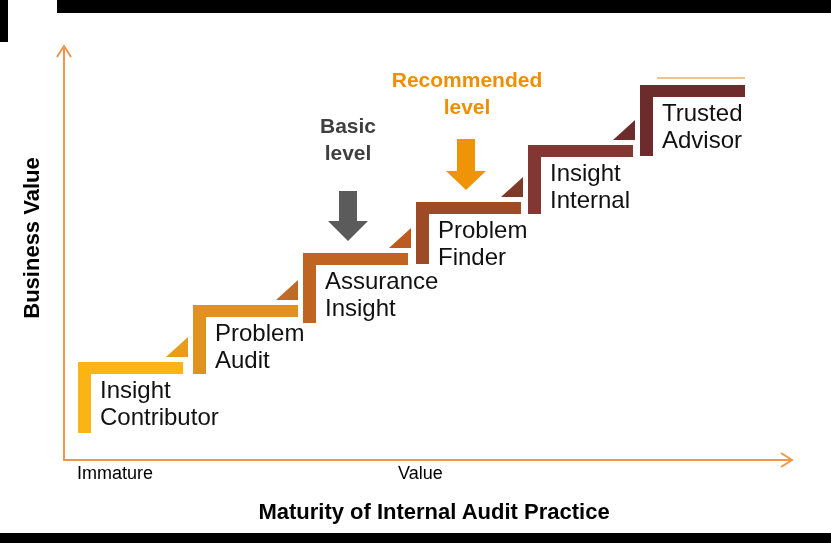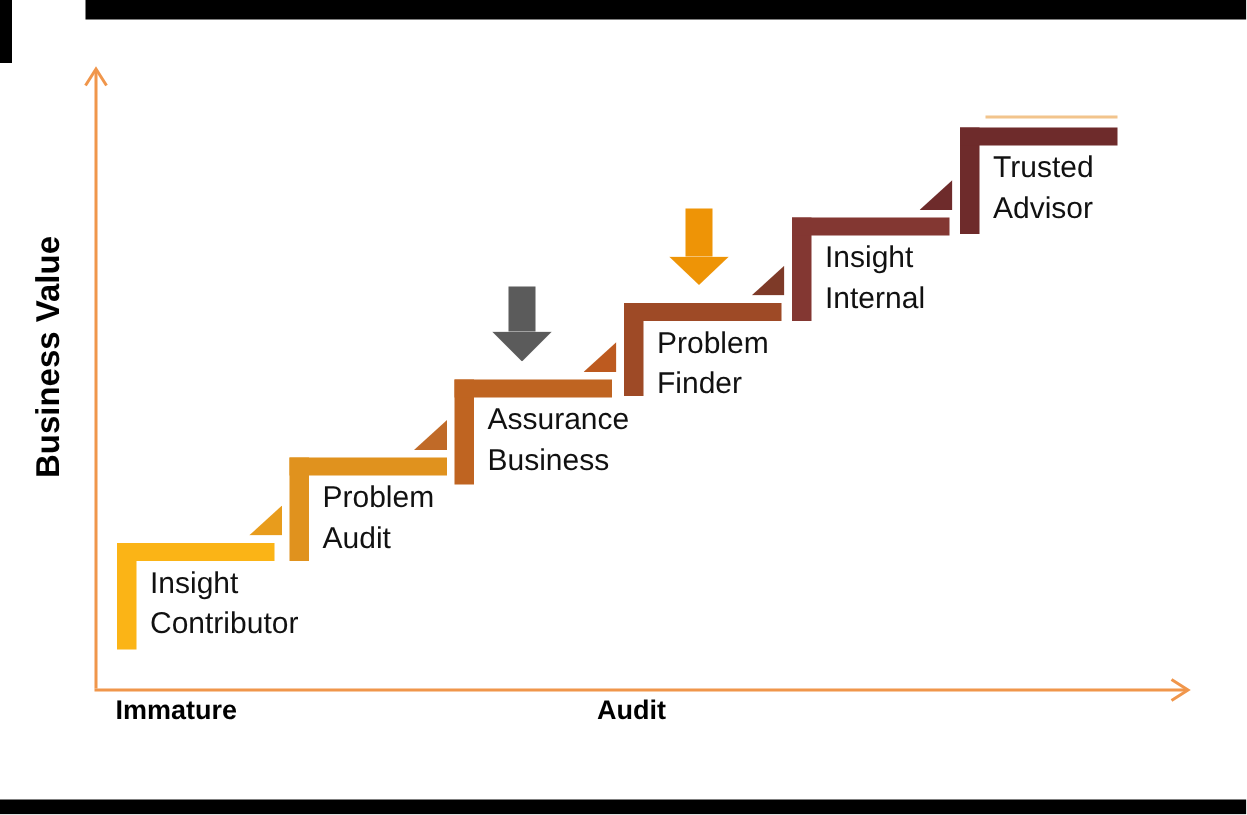--- a/index.html
+++ b/index.html
@@ -7,32 +7,32 @@
     position:relative;width:831px;height:543px;background:#ffffff;
     font-family:"Liberation Sans",sans-serif;overflow:hidden;
   }
   .frame-bar{position:absolute;background:#000000;}
   .axes-svg{position:absolute;left:0;top:0;pointer-events:none;}
   .step{position:absolute;}
   .vbar{position:absolute;left:0;top:0;width:13px;}
   .hbar{position:absolute;left:0;top:0;width:105px;height:12px;}
   .step-label{
     position:absolute;left:22px;top:14px;width:118px;
-    font-size:20px;line-height:27px;color:#111111;
+    font-size:24px;line-height:27px;color:#111111;
   }
   .tri{position:absolute;width:22px;height:20px;clip-path:polygon(0 100%,100% 0,100% 100%);}
   .top-rule{position:absolute;left:657px;top:77px;width:88px;height:2px;}
   .ann-text{position:absolute;font-weight:bold;font-size:21px;line-height:27px;text-align:center;}
   .down-arrow{position:absolute;width:40px;}
   .down-arrow .shaft{margin:0 auto;width:18px;}
   .down-arrow .head{width:40px;height:20px;clip-path:polygon(50% 100%,0 0,100% 0);}
   .axis-title{position:absolute;font-weight:bold;font-size:22px;color:#000000;}
   .y-title{left:-68px;top:225px;width:200px;text-align:center;transform:rotate(-90deg);}
   .x-title{left:64px;top:499px;width:740px;text-align:center;}
-  .tick{position:absolute;font-size:18px;color:#000000;font-weight:bold;}
+  .tick{position:absolute;font-size:18px;color:#000000;}
 </style>
 </head>
 <body>
 
 <div id="canvas">
 
   <div class="frame-bar" style="left:57px;top:0;width:774px;height:13px;"></div>
   <div class="frame-bar" style="left:0;top:0;width:8px;height:42px;"></div>
   <div class="frame-bar" style="left:0;top:533px;width:831px;height:10px;"></div>
 
@@ -51,21 +51,21 @@
 
   <div class="step" style="left:193px;top:305px;">
     <div class="vbar" style="height: 69px; background-color: rgb(224, 146, 30);"></div>
     <div class="hbar" style="background-color: rgb(224, 146, 30);"></div>
     <div class="step-label">Problem Audit</div>
   </div>
 
   <div class="step" style="left:303px;top:253px;">
     <div class="vbar" style="height: 70px; background-color: rgb(191, 100, 33);"></div>
     <div class="hbar" style="background-color: rgb(191, 100, 33);"></div>
-    <div class="step-label">Assurance Business</div>
+    <div class="step-label">Assurance Insight</div>
   </div>
 
   <div class="step" style="left:416px;top:202px;">
     <div class="vbar" style="height: 62px; background-color: rgb(158, 74, 38);"></div>
     <div class="hbar" style="background-color: rgb(158, 74, 38);"></div>
     <div class="step-label">Problem Finder</div>
   </div>
 
   <div class="step" style="left:528px;top:145px;">
     <div class="vbar" style="height: 69px; background-color: rgb(131, 55, 50);"></div>
@@ -80,27 +80,30 @@
   </div>
 
   <div class="top-rule" style="background-color: rgb(242, 196, 140);"></div>
 
   <div class="tri" style="left: 166px; top: 337px; background-color: rgb(232, 156, 28);"></div>
   <div class="tri" style="left: 276px; top: 280px; background-color: rgb(192, 106, 40);"></div>
   <div class="tri" style="left: 389px; top: 228px; background-color: rgb(189, 90, 31);"></div>
   <div class="tri" style="left: 501px; top: 177px; background-color: rgb(126, 58, 40);"></div>
   <div class="tri" style="left: 613px; top: 120px; background-color: rgb(110, 43, 43);"></div>
 
+  <div class="ann-text" style="left: 308px; top: 112px; width: 80px; color: rgb(63, 63, 63);">Basic level</div>
   <div class="down-arrow" style="left:328px;top:191px;">
     <div class="shaft" style="height: 30px; background-color: rgb(91, 91, 91);"></div>
     <div class="head" style="background-color: rgb(91, 91, 91);"></div>
   </div>
 
+  <div class="ann-text" style="left: 377px; top: 66px; width: 180px; color: rgb(238, 143, 0);">Recommended level</div>
   <div class="down-arrow" style="left:446px;top:139px;">
     <div class="shaft" style="height: 32px; background-color: rgb(238, 148, 6);"></div>
     <div class="head" style="height: 19px; background-color: rgb(238, 148, 6);"></div>
   </div>
 
   <div class="axis-title y-title">Business Value</div>
+  <div class="axis-title x-title">Maturity of Internal Audit Practice</div>
   <div class="tick" style="left:77px;top:463px;">Immature</div>
-  <div class="tick" style="left:398px;top:463px;">Audit</div>
+  <div class="tick" style="left:398px;top:463px;">Value</div>
 
 </div>
 
 </body></html>

